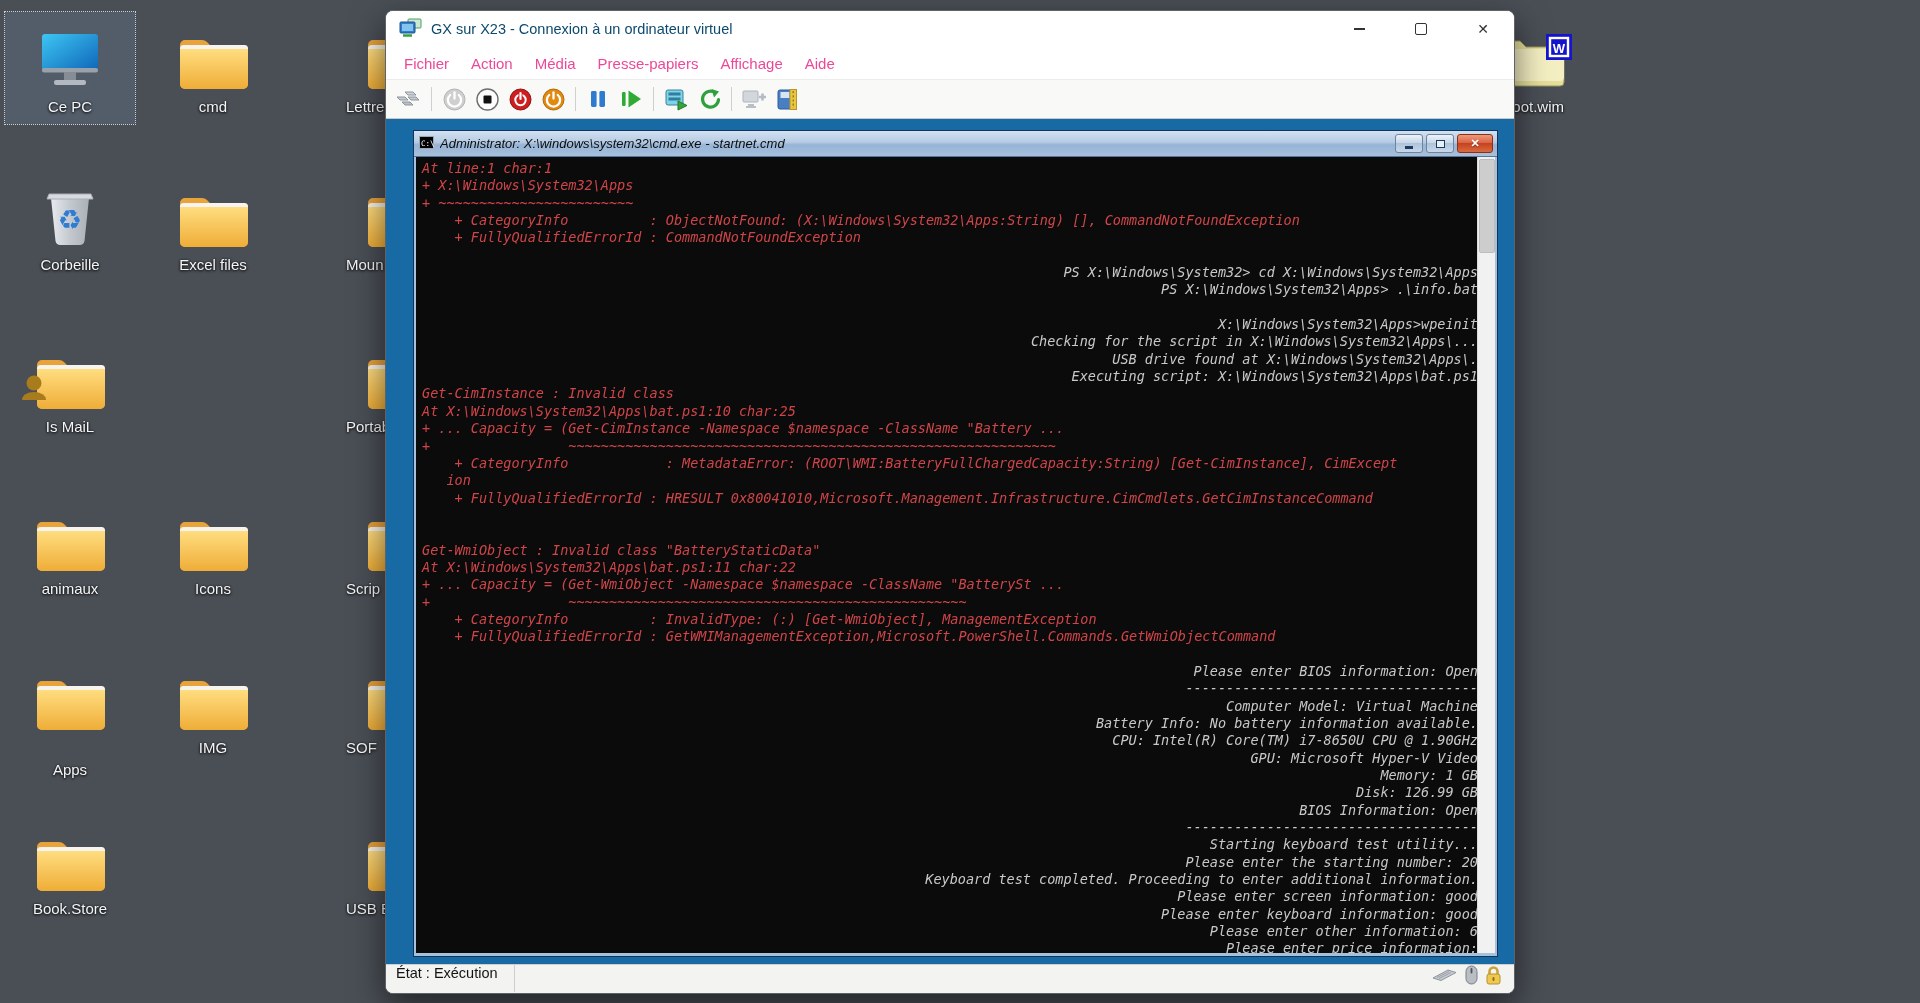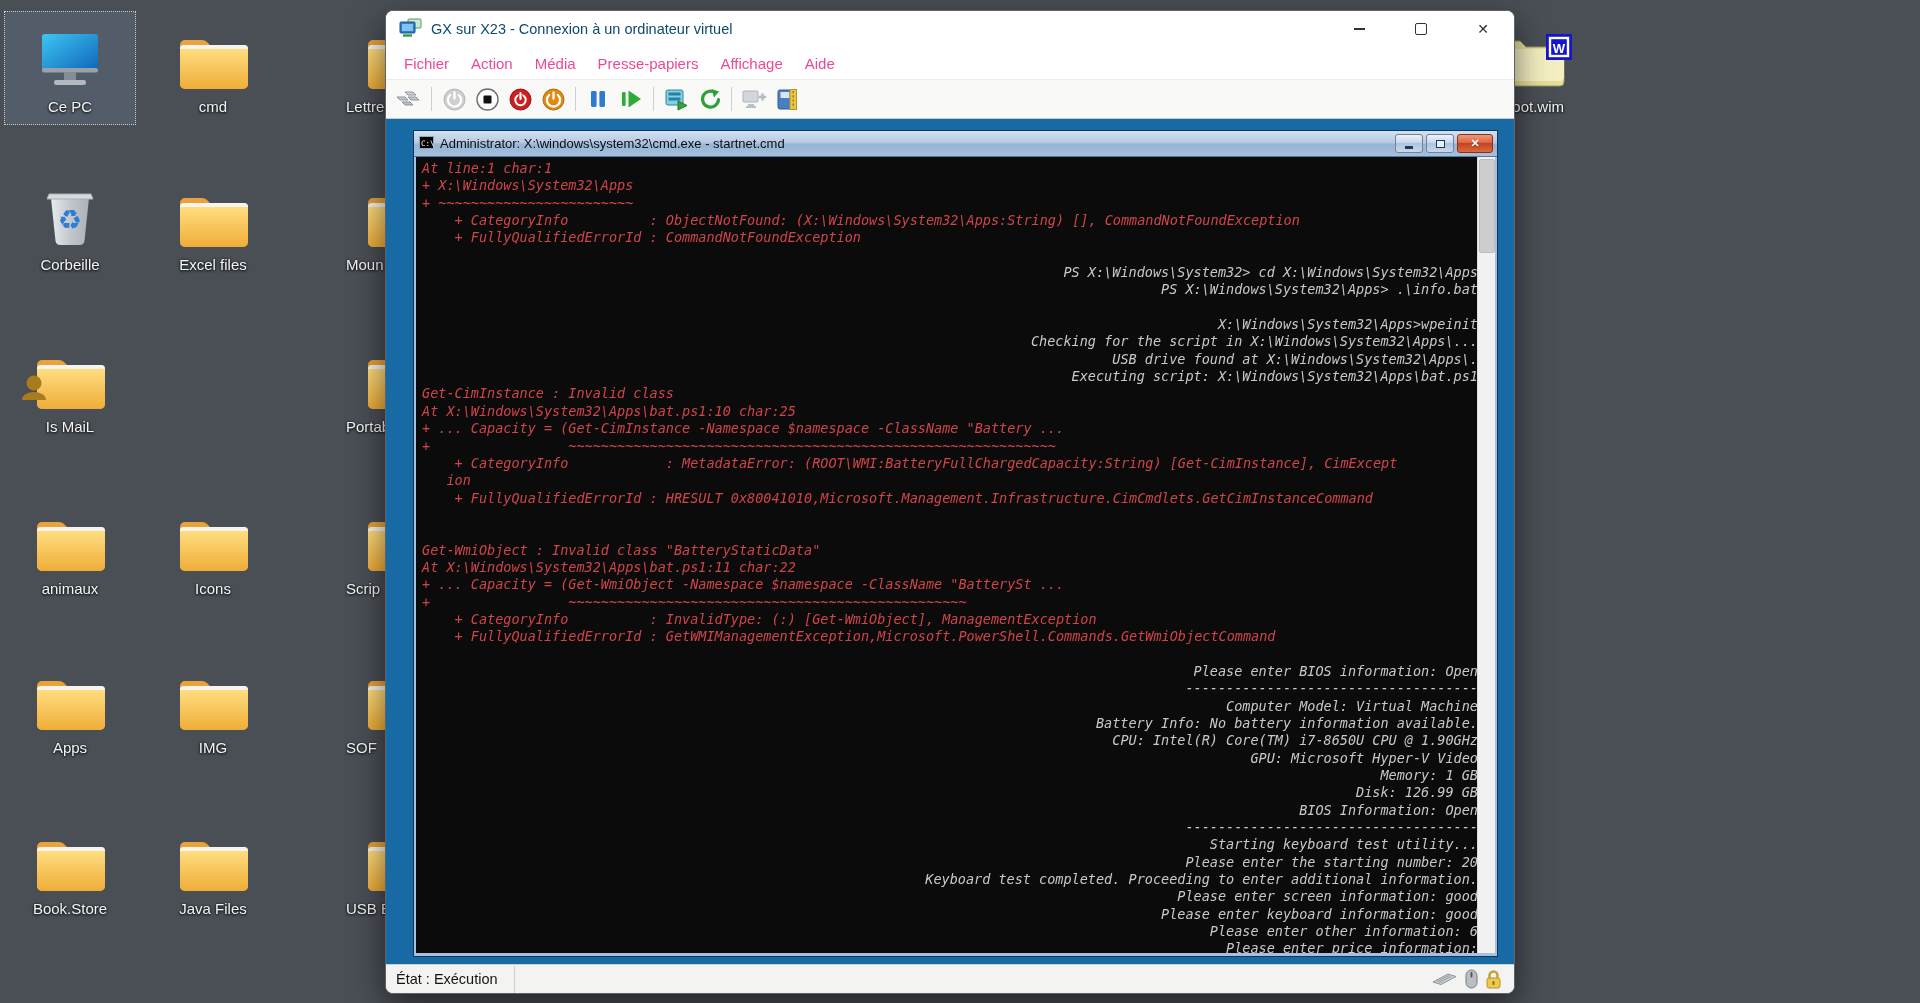--- a/index.html
+++ b/index.html
@@ -30,33 +30,33 @@
   .menu-item{padding:5px 11px;font-size:15px;color:#ec4899;border-radius:4px;}
 
   .vm-toolbar{height:38px;display:flex;align-items:center;background:#f9f9f8;
     border-top:1px solid #ececec;border-bottom:1px solid #c9c9c9;padding-left:8px;gap:3px;flex:none;}
   .tb-btn{width:30px;height:28px;display:flex;align-items:center;justify-content:center;}
   .tb-sep{width:1px;height:24px;background:#cfcfcf;margin:0 4px;}
 
   .vm-viewport{flex:1;position:relative;background:var(--viewport-blue,#176aa4);overflow:hidden;}
 
   .vm-statusbar{height:28px;flex:none;background:#f3f3f2;border-top:1px solid #cfcfcf;
-    display:flex;align-items:center;padding:0 12px 0 10px;}
+    display:flex;align-items:flex-start;padding:0 12px 0 10px;}
   .status-text{font-size:14.5px;color:#141414;}
   .status-sep{width:1px;height:27px;background:#cdcdcd;margin-left:16px;}
   .status-spacer{flex:1;}
   .status-icons{display:flex;align-items:center;gap:7px;}
 
   
   .console{position:absolute;left:27px;top:11px;width:1085px;height:827px;
     border:1px solid #10345e;display:flex;flex-direction:column;background:#0c0c0c;box-sizing:border-box;}
   .console-titlebar{height:25px;flex:none;display:flex;align-items:center;
     background:linear-gradient(#d3e1f1 0%,#b6cbe4 45%,#96b4d6 55%,#a7c0dc 100%);
     border-bottom:1px solid #56779c;padding:0 4px 0 5px;}
-  .console-title{font-size:13px;color:#0d0d0d;margin-left:6px;flex:1;white-space:nowrap;overflow:hidden;}
+  .console-title{font-size:13px;font-style:italic;color:#0d0d0d;margin-left:6px;flex:1;white-space:nowrap;overflow:hidden;}
   .con-btn{width:26px;height:17px;border:1px solid #70839c;border-radius:3px;margin-left:3px;flex:none;
     background:linear-gradient(#eef3f9,#c3d4e8 50%,#aec4dd 50%,#c8d8ea);display:flex;align-items:center;justify-content:center;}
   .con-btn.close{background:linear-gradient(#eb9a7c,#d95f3d 50%,#c6431f 50%,#d96a41);border-color:#8e3014;width:34px;}
   .con-glyph-min{width:8px;height:3px;background:#1d3least;background:#1d3a5f;margin-top:7px;}
   .con-glyph-restore{width:7px;height:6px;border:1.4px solid #1d3a5f;background:#e8eff7;}
   .con-glyph-close{color:#fff;font-size:11px;font-weight:bold;text-shadow:0 1px 1px rgba(0,0,0,.4);line-height:1;}
   .console-client{flex:1;position:relative;border-left:2px solid #a7c0dc;border-right:2px solid #a7c0dc;border-bottom:3px solid #a7c0dc;box-sizing:border-box;background:#0b0b0b;font-style:italic;}
   .console-output{position:absolute;top:0;left:0;right:17px;bottom:0;overflow:hidden;
     padding:3px 0 0 6px;font-family:"DejaVu Sans Mono","Liberation Mono",monospace;
     font-size:13.5px;line-height:17.35px;white-space:pre;}
@@ -247,21 +247,21 @@
               <linearGradient id="gf" x1="0" y1="0" x2="0" y2="1">
    <stop offset="0" stop-color="#ffdd80"></stop>
                 <stop offset="1" stop-color="#efad37"></stop>
               </linearGradient>
             </defs>
  <path d="M3 14 h68 v35 a5 5 0 0 1-5 5 H8 a5 5 0 0 1-5-5 z" fill="url(#gf)"></path>
           </svg>
         </div>
         <div class="icon-label">Scrip</div>
       </div>
-      <div class="icon-cell" style="left: 5px; top: 653px;">
+      <div class="icon-cell" style="left: 5px; top: 653px; gap: 22px;">
         <div class="icon-img">
           <svg width="72" height="56" viewBox="0 0 72 56">
  <path d="M3 10 a5 5 0 0 1 5-5 h17 q3 0 5 2 l5 5 h31 a5 5 0 0 1 5 5 v32 a5 5 0 0 1-5 5 H8 a5 5 0 0 1-5-5 z" fill="#e9a33b"></path>
  <rect x="3" y="10" width="68" height="8" rx="3.5" fill="#f7f4ee"></rect>
  <defs>
               <linearGradient id="gf" x1="0" y1="0" x2="0" y2="1">
    <stop offset="0" stop-color="#ffdd80"></stop>
                 <stop offset="1" stop-color="#efad37"></stop>
               </linearGradient>
             </defs>
@@ -310,36 +310,20 @@
  <defs>
               <linearGradient id="gf" x1="0" y1="0" x2="0" y2="1">
    <stop offset="0" stop-color="#ffdd80"></stop>
                 <stop offset="1" stop-color="#efad37"></stop>
               </linearGradient>
             </defs>
  <path d="M3 14 h68 v35 a5 5 0 0 1-5 5 H8 a5 5 0 0 1-5-5 z" fill="url(#gf)"></path>
           </svg>
         </div>
         <div class="icon-label">Book.Store</div>
-      </div>
-      <div class="icon-cell" style="left: 148px; top: 814px;">
-        <div class="icon-img">
-          <svg width="72" height="56" viewBox="0 0 72 56">
- <path d="M3 10 a5 5 0 0 1 5-5 h17 q3 0 5 2 l5 5 h31 a5 5 0 0 1 5 5 v32 a5 5 0 0 1-5 5 H8 a5 5 0 0 1-5-5 z" fill="#e9a33b"></path>
- <rect x="3" y="10" width="68" height="8" rx="3.5" fill="#f7f4ee"></rect>
- <defs>
-              <linearGradient id="gf" x1="0" y1="0" x2="0" y2="1">
-   <stop offset="0" stop-color="#ffdd80"></stop>
-                <stop offset="1" stop-color="#efad37"></stop>
-              </linearGradient>
-            </defs>
- <path d="M3 14 h68 v35 a5 5 0 0 1-5 5 H8 a5 5 0 0 1-5-5 z" fill="url(#gf)"></path>
-          </svg>
-        </div>
-        <div class="icon-label">Java Files</div>
       </div>
       <div class="icon-cell left-label" style="left: 336px; top: 814px;">
         <div class="icon-img">
           <svg width="72" height="56" viewBox="0 0 72 56">
  <path d="M3 10 a5 5 0 0 1 5-5 h17 q3 0 5 2 l5 5 h31 a5 5 0 0 1 5 5 v32 a5 5 0 0 1-5 5 H8 a5 5 0 0 1-5-5 z" fill="#e9a33b"></path>
  <rect x="3" y="10" width="68" height="8" rx="3.5" fill="#f7f4ee"></rect>
  <defs>
               <linearGradient id="gf" x1="0" y1="0" x2="0" y2="1">
    <stop offset="0" stop-color="#ffdd80"></stop>
                 <stop offset="1" stop-color="#efad37"></stop>

